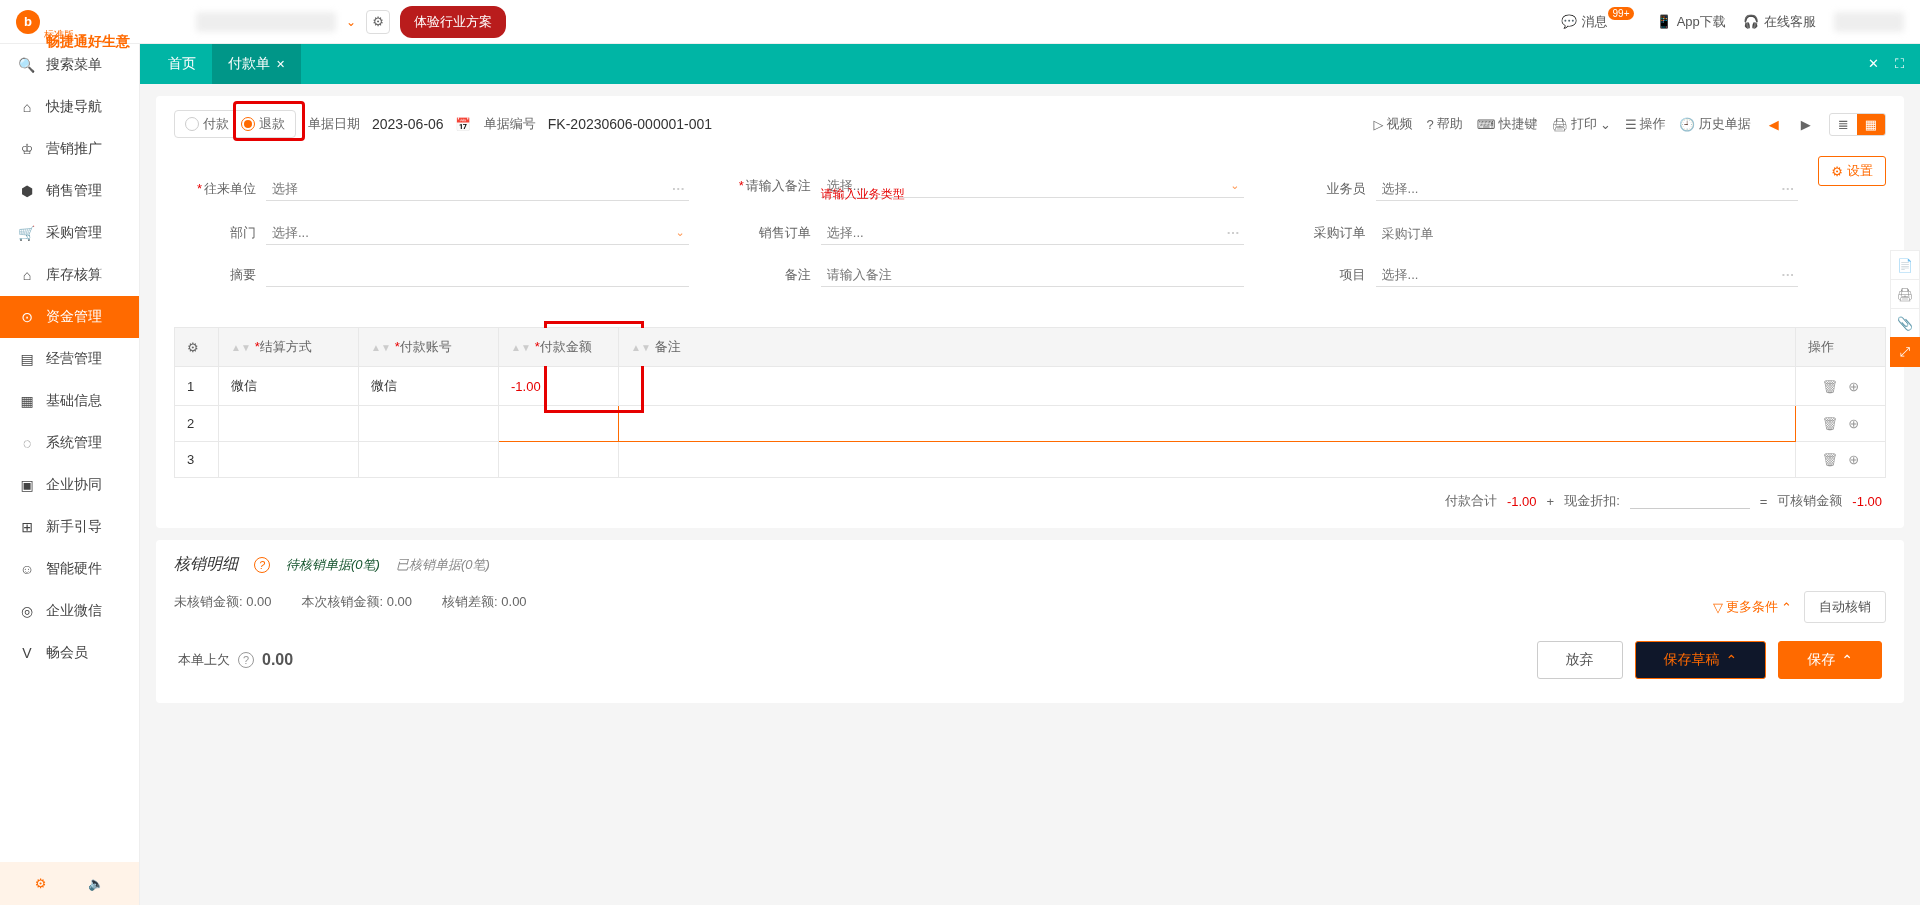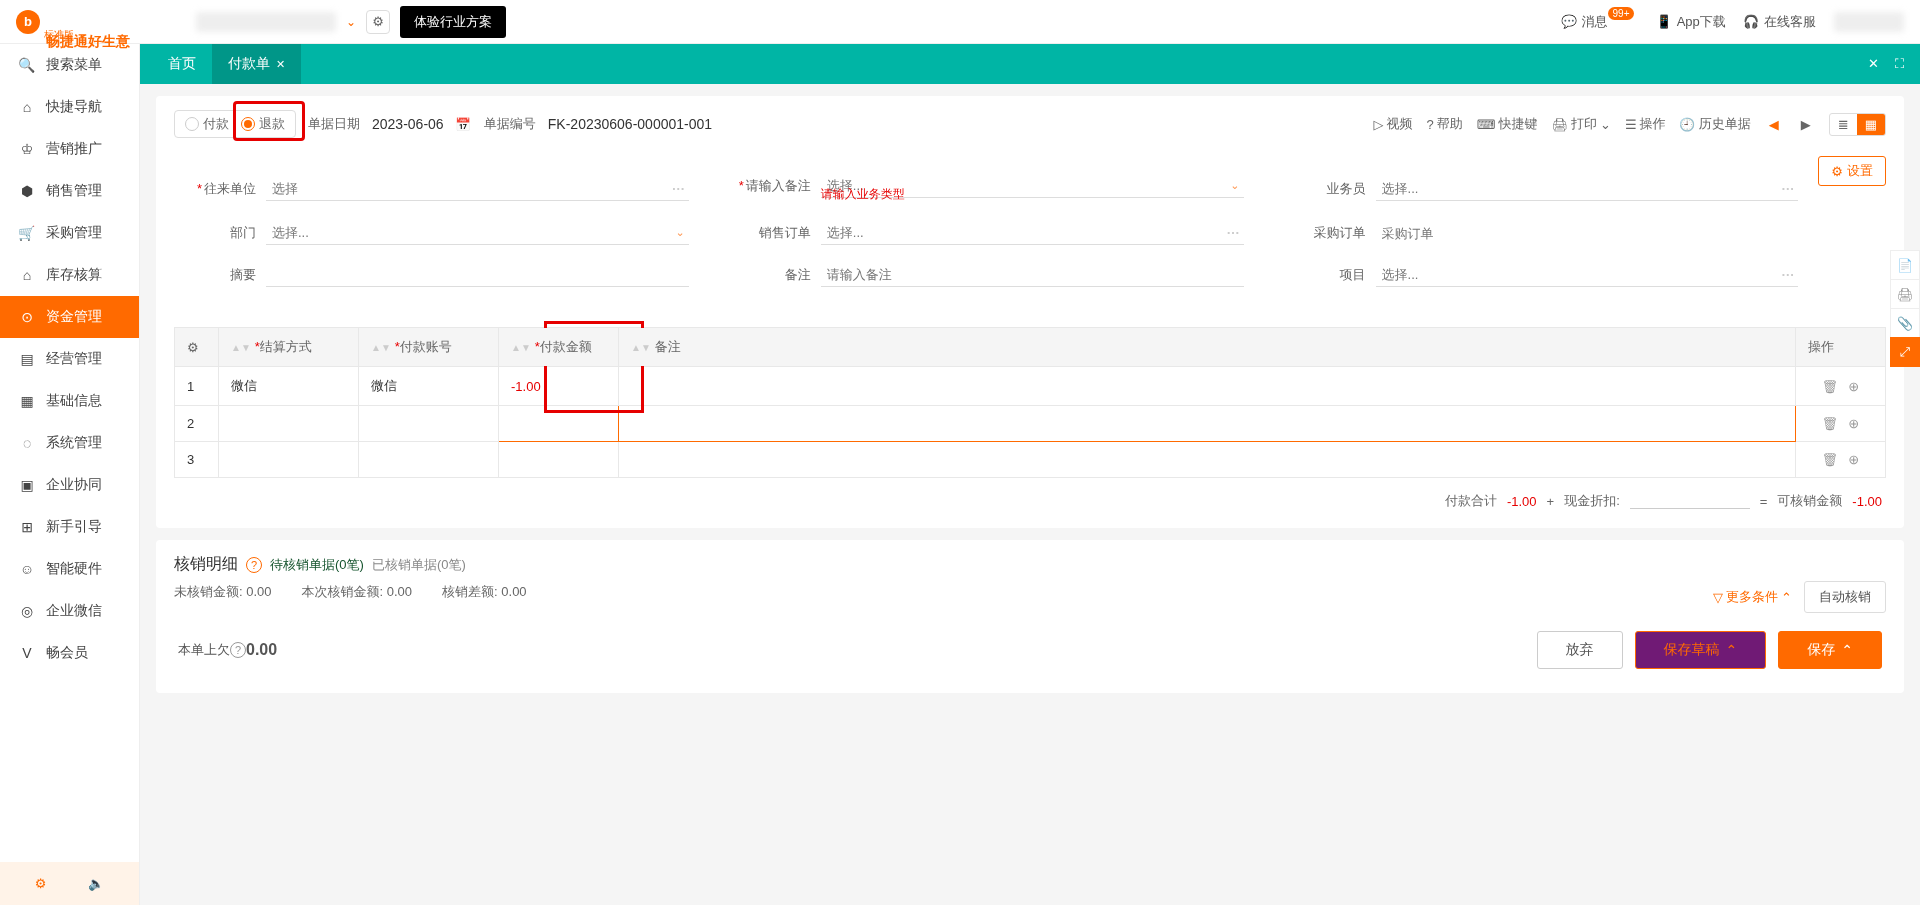--- a/index.html
+++ b/index.html
@@ -9,21 +9,21 @@
 
 .top-header { position: absolute; top: 0; left: 0; right: 0; height: 44px; background: #fff; display: flex; align-items: center; padding: 0 16px; border-bottom: 1px solid #eee; z-index: 10; }
 .logo-area { display: flex; align-items: center; width: 140px; }
 .logo-icon { width: 24px; height: 24px; background: #ff6a00; border-radius: 50%; color: #fff; display: flex; align-items: center; justify-content: center; font-weight: bold; margin-right: 6px; }
 .logo-text { color: #ff6a00; font-size: 14px; font-weight: bold; margin-top: 40px; }
 .logo-sub { color: #ff6a00; font-size: 10px; position: absolute; top: 28px; left: 44px; }
 .header-mid { flex: 1; display: flex; align-items: center; gap: 10px; padding-left: 40px; }
 .header-blur { background: #eee; width: 140px; height: 20px; border-radius: 3px; filter: blur(3px); }
 .chevron-down { color: #ff6a00; font-size: 12px; }
 .gear-btn { width: 24px; height: 24px; border: 1px solid #ddd; border-radius: 4px; display: flex; align-items: center; justify-content: center; color: #666; cursor: pointer; }
-.orange-btn { background: #000000; color: #fff; border: none; padding: 7px 14px; border-radius: 3px; cursor: pointer; font-size: 13px; }
+.orange-btn { background: #b91c1c; color: #fff; border: none; padding: 7px 14px; border-radius: 12px; cursor: pointer; font-size: 13px; }
 .header-right { display: flex; align-items: center; gap: 18px; }
 .hr-item { display: flex; align-items: center; gap: 4px; color: #555; cursor: pointer; font-size: 13px; }
 .badge { background: #ff6a00; color: #fff; font-size: 10px; padding: 1px 5px; border-radius: 8px; position: relative; top: -8px; left: -4px; }
 
 
 .sidebar { width: 140px; background: #fff; padding-top: 44px; display: flex; flex-direction: column; border-right: 1px solid #eee; }
 .side-item { display: flex; align-items: center; gap: 10px; padding: 12px 18px; color: #444; cursor: pointer; font-size: 14px; }
 .side-item.active { background: #ff6a00; color: #fff; }
 .side-item .icon { width: 18px; text-align: center; }
 .side-footer { margin-top: auto; display: flex; justify-content: space-around; padding: 14px; background: #fff3e8; }
@@ -94,38 +94,38 @@
 .row-ops span { cursor: pointer; }
 .subtotal-row td { background: #fdf6ec; }
 .orange-border-cell { border: 1px solid #ff6a00 !important; }
 
 
 .summary-line { display: flex; justify-content: flex-end; align-items: center; gap: 10px; padding: 14px 4px 4px; color: #666; font-size: 13px; }
 .summary-line .neg { color: #e60000; }
 .disc-input { border: none; border-bottom: 1px solid #ccc; width: 120px; text-align: right; outline: none; }
 
 
-.verify-header { display: flex; align-items: center; gap: 8px; margin-bottom: 6px; }
+.verify-header { display: flex; align-items: center; gap: 16px; margin-bottom: 16px; font-style: italic; }
 .verify-title { font-size: 16px; color: #333; }
 .info-icon { color: #ff6a00; border: 1px solid #ff6a00; border-radius: 50%; width: 16px; height: 16px; display: inline-flex; align-items: center; justify-content: center; font-size: 11px; }
 .verify-tab { color: #888; cursor: pointer; font-size: 13px; }
 .verify-tab.active { color: #14532d; }
 .verify-amounts { display: flex; gap: 30px; color: #666; font-size: 13px; margin-bottom: 10px; }
 .verify-right { margin-left: auto; display: flex; gap: 12px; align-items: center; }
 .more-cond { color: #ff6a00; cursor: pointer; display: flex; align-items: center; gap: 3px; font-size: 13px; }
 .auto-verify-btn { border: 1px solid #ddd; background: #fff; padding: 6px 14px; border-radius: 3px; cursor: pointer; color: #555; font-size: 13px; }
 
 
 .footer-bar { display: flex; align-items: center; padding: 10px 4px; gap: 10px; margin-top: 8px; }
-.footer-left { display: flex; align-items: center; color: #555; }
+.footer-left { display: flex; align-items: center; gap: 8px; color: #555; }
 .footer-left .amount { font-weight: bold; font-size: 16px; }
 .footer-btns { margin-left: auto; display: flex; gap: 12px; }
 .btn { padding: 9px 28px; border-radius: 3px; cursor: pointer; font-size: 14px; }
 .btn-plain { background: #fff; border: 1px solid #ccc; color: #555; }
-.btn-outline-orange { background: #701a75; border: 1px solid #ff6a00; color: #ff6a00; display: flex; align-items: center; gap: 6px; }
+.btn-outline-orange { background: #0f172a; border: 1px solid #ff6a00; color: #ff6a00; display: flex; align-items: center; gap: 6px; }
 .btn-orange { background: #ff6a00; border: 1px solid #ff6a00; color: #fff; display: flex; align-items: center; gap: 6px; }
 
 
 .float-tabs { position: absolute; right: 0; top: 250px; display: flex; flex-direction: column; z-index: 5; }
 .float-tab { width: 30px; height: 30px; background: #fff; border: 1px solid #eee; display: flex; align-items: center; justify-content: center; color: #888; cursor: pointer; margin-bottom: -1px; }
 .float-tab.active { background: #ff6a00; color: #fff; border-color: #ff6a00; }
 
 .table-wrapper { position: relative; }
 </style>
 </head>

